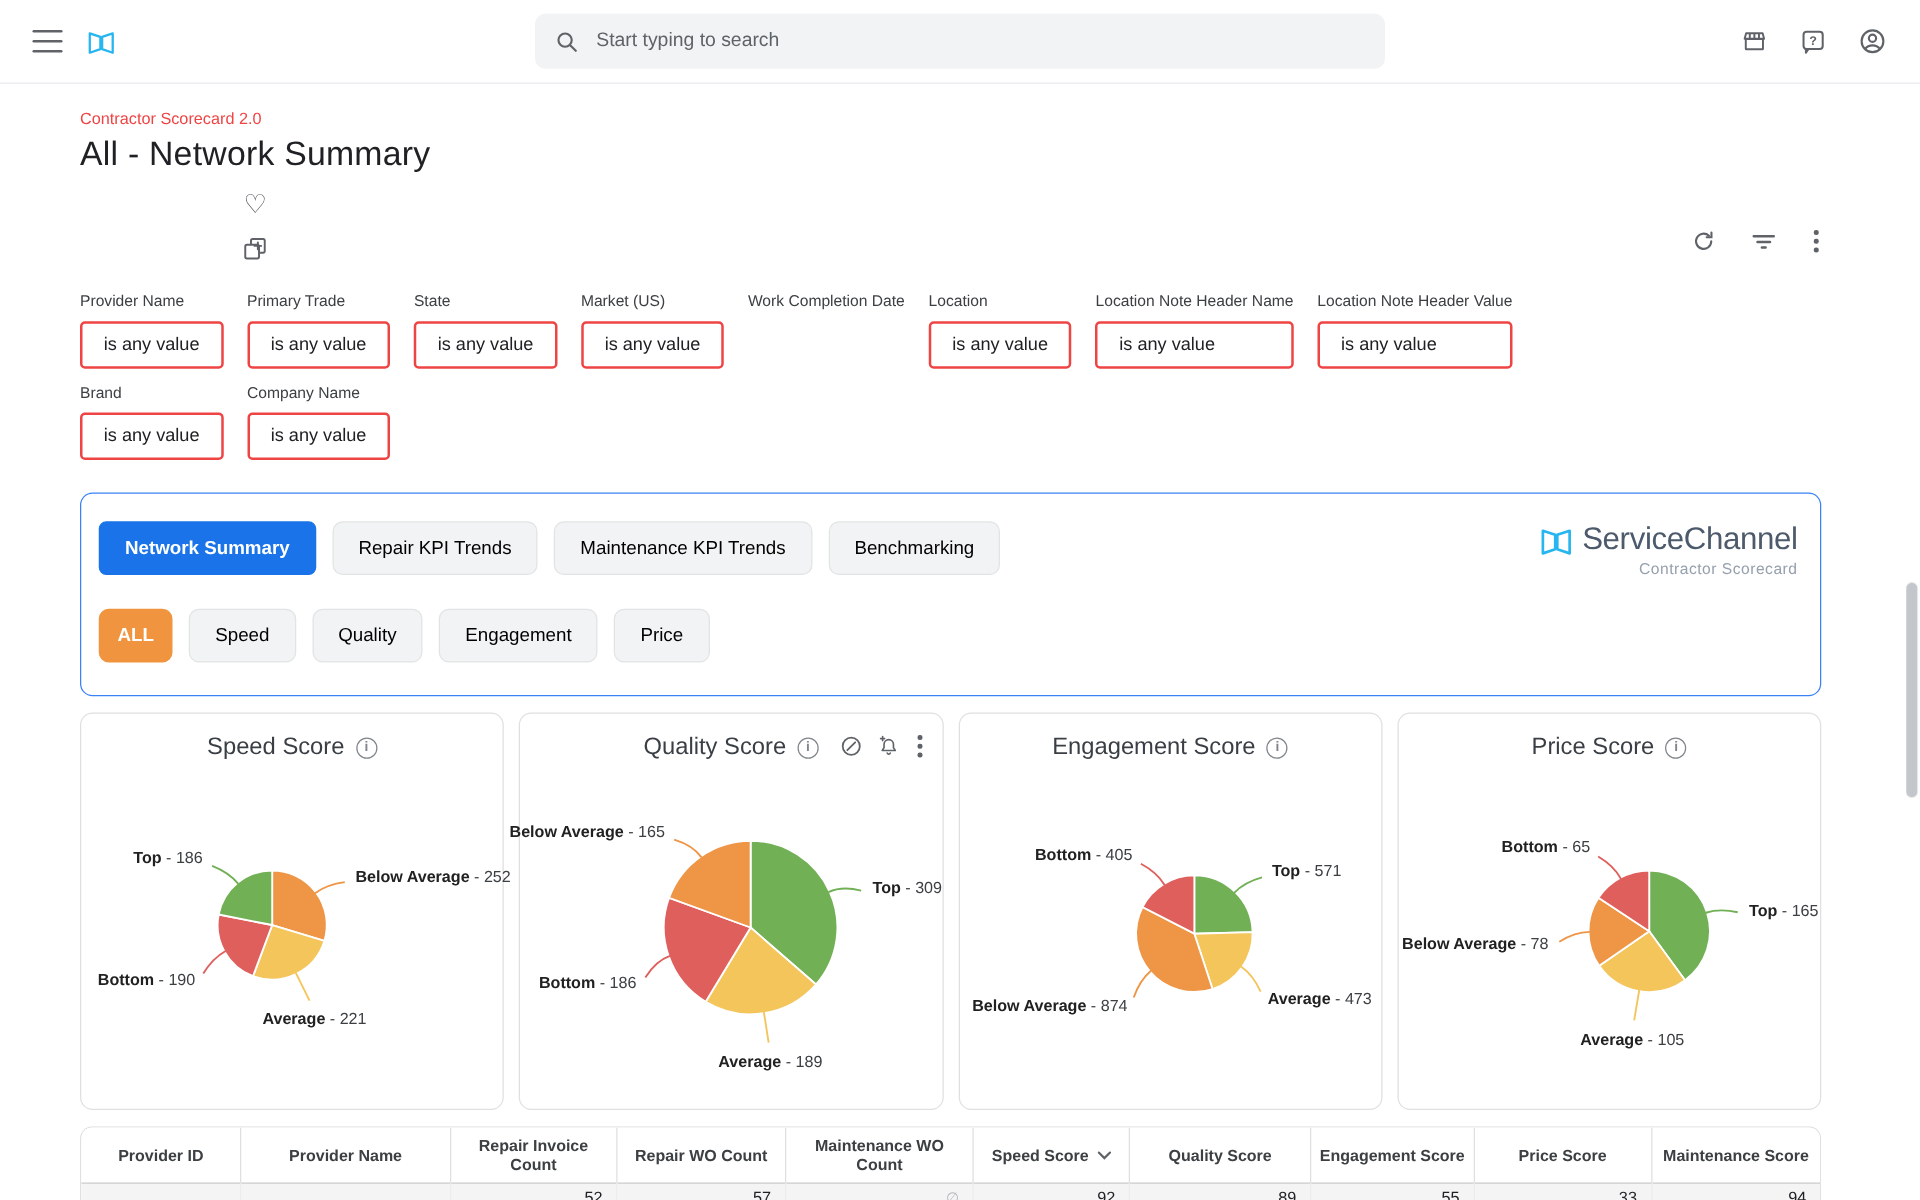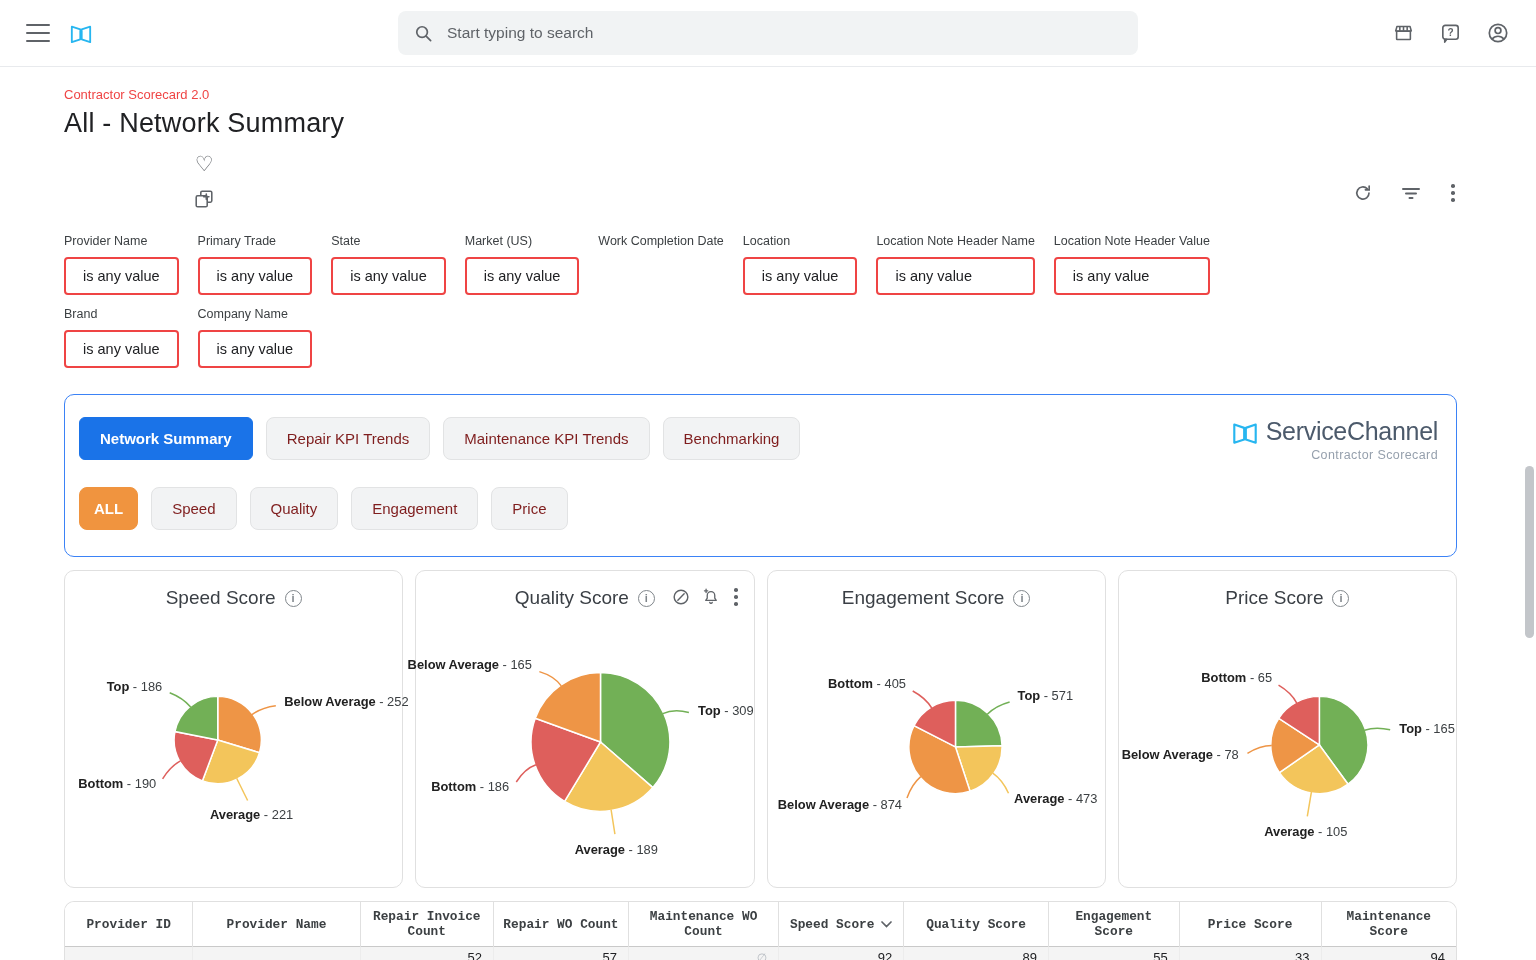--- a/index.html
+++ b/index.html
@@ -9,21 +9,21 @@
     font-family:"Liberation Sans", sans-serif;
     background:#ffffff; color:#202124;
   }
   
   .topbar { height:67px; border-bottom:1px solid #e8eaed; display:flex; align-items:center; padding:0 26px; position:relative; background:#fff; }
   .hamburger { width:24px; height:18px; display:flex; flex-direction:column; justify-content:space-between; cursor:pointer; }
   .hamburger span { height:2.4px; background:#5f6368; border-radius:1px; }
   .nav-logo { margin-left:18px; display:flex; align-items:center; }
   .searchbar {
     position:absolute; left:50%; transform:translateX(-50%);
-    width:740px; height:44px; background:#f1f3f4; border-radius:8px;
+    width:680px; height:44px; background:#f1f3f4; border-radius:8px;
     display:flex; align-items:center; padding:0 16px; gap:12px;
   }
   .searchbar input {
     border:none; outline:none; background:transparent; flex:1;
     font-size:15.5px; font-family:"Liberation Sans",sans-serif; color:#202124;
   }
   .searchbar input::placeholder { color:#5f6368; }
   .nav-right { margin-left:auto; display:flex; align-items:center; gap:24px; }
   .icon-btn { cursor:pointer; display:flex; align-items:center; justify-content:center; }
   
@@ -44,21 +44,21 @@
   .filter-value {
     border:2px solid #ef4444; border-radius:4px; background:#fff;
     padding:9px 17px; font-size:14.5px; color:#202124; white-space:nowrap; cursor:pointer;
   }
   .filter-value.active { background:#d7e5f9; border-color:#d7e5f9; color:#37404a; }
   
   .tab-card { margin-top:26px; border:1px solid #3b82f6; border-radius:10px; padding:22px 14px 26px 14px; position:relative; }
   .tab-row { display:flex; gap:13px; }
   .pill {
     padding:12px 20px; border-radius:8px; background:#f2f3f4; border:1px solid #e2e3e4;
-    font-size:15px; color:#7f1d1d; cursor:pointer; white-space:nowrap;
+    font-size:15px; color:#000000; cursor:pointer; white-space:nowrap;
   }
   .pill.active-blue { background:#1a73e8; border-color:#1a73e8; color:#fff; font-weight:bold; border-radius:6px; }
   .pill.active-orange { background:#f0943f; border-color:#f0943f; color:#fff; font-weight:bold; border-radius:8px; padding:12px 14px; }
   .chip-row { display:flex; gap:13px; margin-top:27px;align-items:flex-end; }
   .brand { position:absolute; top:22px; right:18px; text-align:right; }
   .brand-line { display:flex; align-items:center; gap:6px; justify-content:flex-end; }
   .brand-word { font-size:25px; color:#4c5a6b; letter-spacing:-0.3px; }
   .brand-sub { font-size:12.5px; color:#96a0ad; margin-top:2px; letter-spacing:0.4px; }
   
   .charts { display:grid; grid-template-columns:repeat(4,1fr); gap:12px; margin-top:13px; }
@@ -69,21 +69,21 @@
     font-size:11px; color:#80868b; display:flex; align-items:center; justify-content:center;
     font-weight:bold; cursor:pointer;
   }
   .card-icons { position:absolute; top:15px; right:14px; display:flex; gap:12px; align-items:center; }
   .pie-svg { width:100%; height:250px; overflow:visible; margin-top:8px; }
   
   .table-card { margin-top:13px; border:1px solid #e0e0e0; border-bottom:none; border-radius:10px 10px 0 0; height:126px; overflow:hidden; background:#fff; }
   table { width:100%; border-collapse:collapse; table-layout:fixed; }
   thead th {
     font-size:12.8px; font-weight:bold; color:#3c4043; text-align:center;
-    padding:7px 6px; height:44px; border-right:1px solid #e0e0e0; background:#fff; cursor:pointer;font-family:Liberation Mono, monospace;
+    padding:7px 6px; height:44px; border-right:1px solid #e0e0e0; background:#fff; cursor:pointer;
   }
   thead th:last-child { border-right:none; }
   thead tr { border-bottom:1px solid #c9c9c9; }
   tbody td {
     font-size:13px; color:#202124; text-align:right; padding:3px 11px;
     height:22px; border-right:1px solid #ececec;
   }
   tbody td:last-child { border-right:none; }
   tbody tr:nth-child(odd) { background:#f4f4f4; }
   .cell-null { color:#b6bbc1; font-size:12px; }

